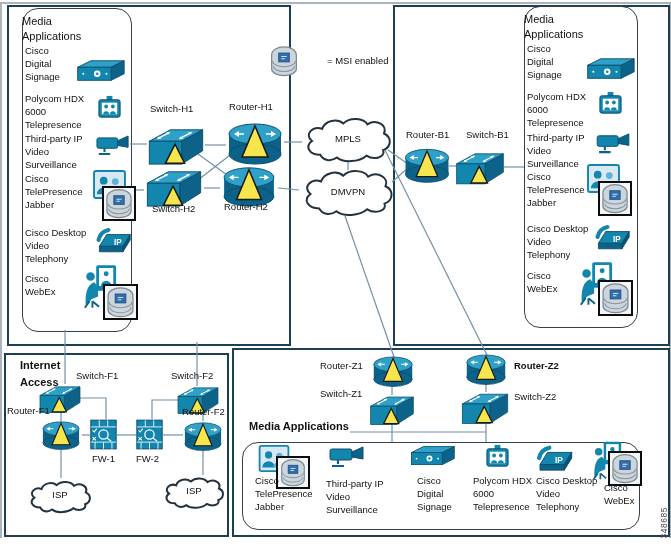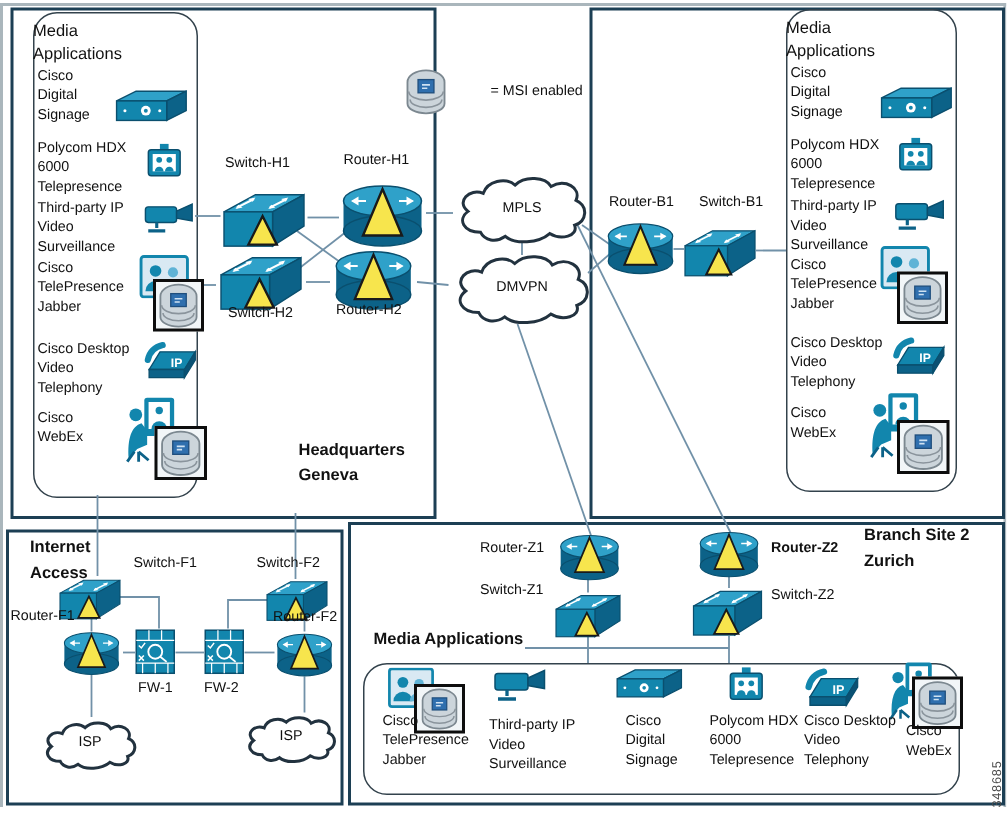--- a/index.html
+++ b/index.html
@@ -197,24 +197,20 @@
   <svg class="icon" style="left:455px;top:149px;width:50px;height:38px;">
       <use href="#sym-switch"></use>
     </svg>
   <div class="dlbl" style="left:466px;top:129px;">Switch-B1</div>
 
   <svg class="icon" style="left:269px;top:45px;width:30px;height:32px;">
       <use href="#sym-msi"></use>
     </svg>
   <div class="legend" style="left:304px;top:55px;">= MSI enabled</div>
 
-  <div class="title" style="left:199px;top:292px;">Headquarters
-Geneva</div>
-  <div class="title" style="left:576px;top:349px;">Branch Site 2
-Zurich</div>
   <div class="title" style="left:20px;top:357px;">Internet
 Access</div>
   <div class="title" style="left:249px;top:418px;">Media Applications</div>
   <div class="mtitle" style="left:22px;top:14px;width:108px;">Media
 Applications</div>
   <div class="mtitle" style="left:524px;top:12px;width:112px;">Media
 Applications</div>
 
   <div class="lbl" style="left:25px;top:44px;">Cisco
 Digital
@@ -304,21 +300,21 @@
     </svg>
   <div class="badge" style="left:598px;top:280px;width:31px;height:32px;">
       <svg>
         <use href="#sym-msi"></use>
       </svg>
     </div>
 
   <svg class="icon" style="left:38px;top:384px;width:44px;height:30px;">
       <use href="#sym-switch"></use>
     </svg>
-  <div class="dlbl" style="left:89px;top:370px;">Switch-F1</div>
+  <div class="dlbl" style="left:76px;top:370px;">Switch-F1</div>
   <svg class="icon" style="left:176px;top:385px;width:44px;height:30px;">
       <use href="#sym-switch"></use>
     </svg>
   <div class="dlbl" style="left:151px;top:370px;margin-left:20px;">Switch-F2</div>
   <svg class="icon" style="left:41px;top:419px;width:40px;height:32px;">
       <use href="#sym-router"></use>
     </svg>
   <div class="dlbl" style="left:7px;top:405px;">Router-F1</div>
   <svg class="icon" style="left:183px;top:420px;width:40px;height:32px;">
       <use href="#sym-router"></use>

